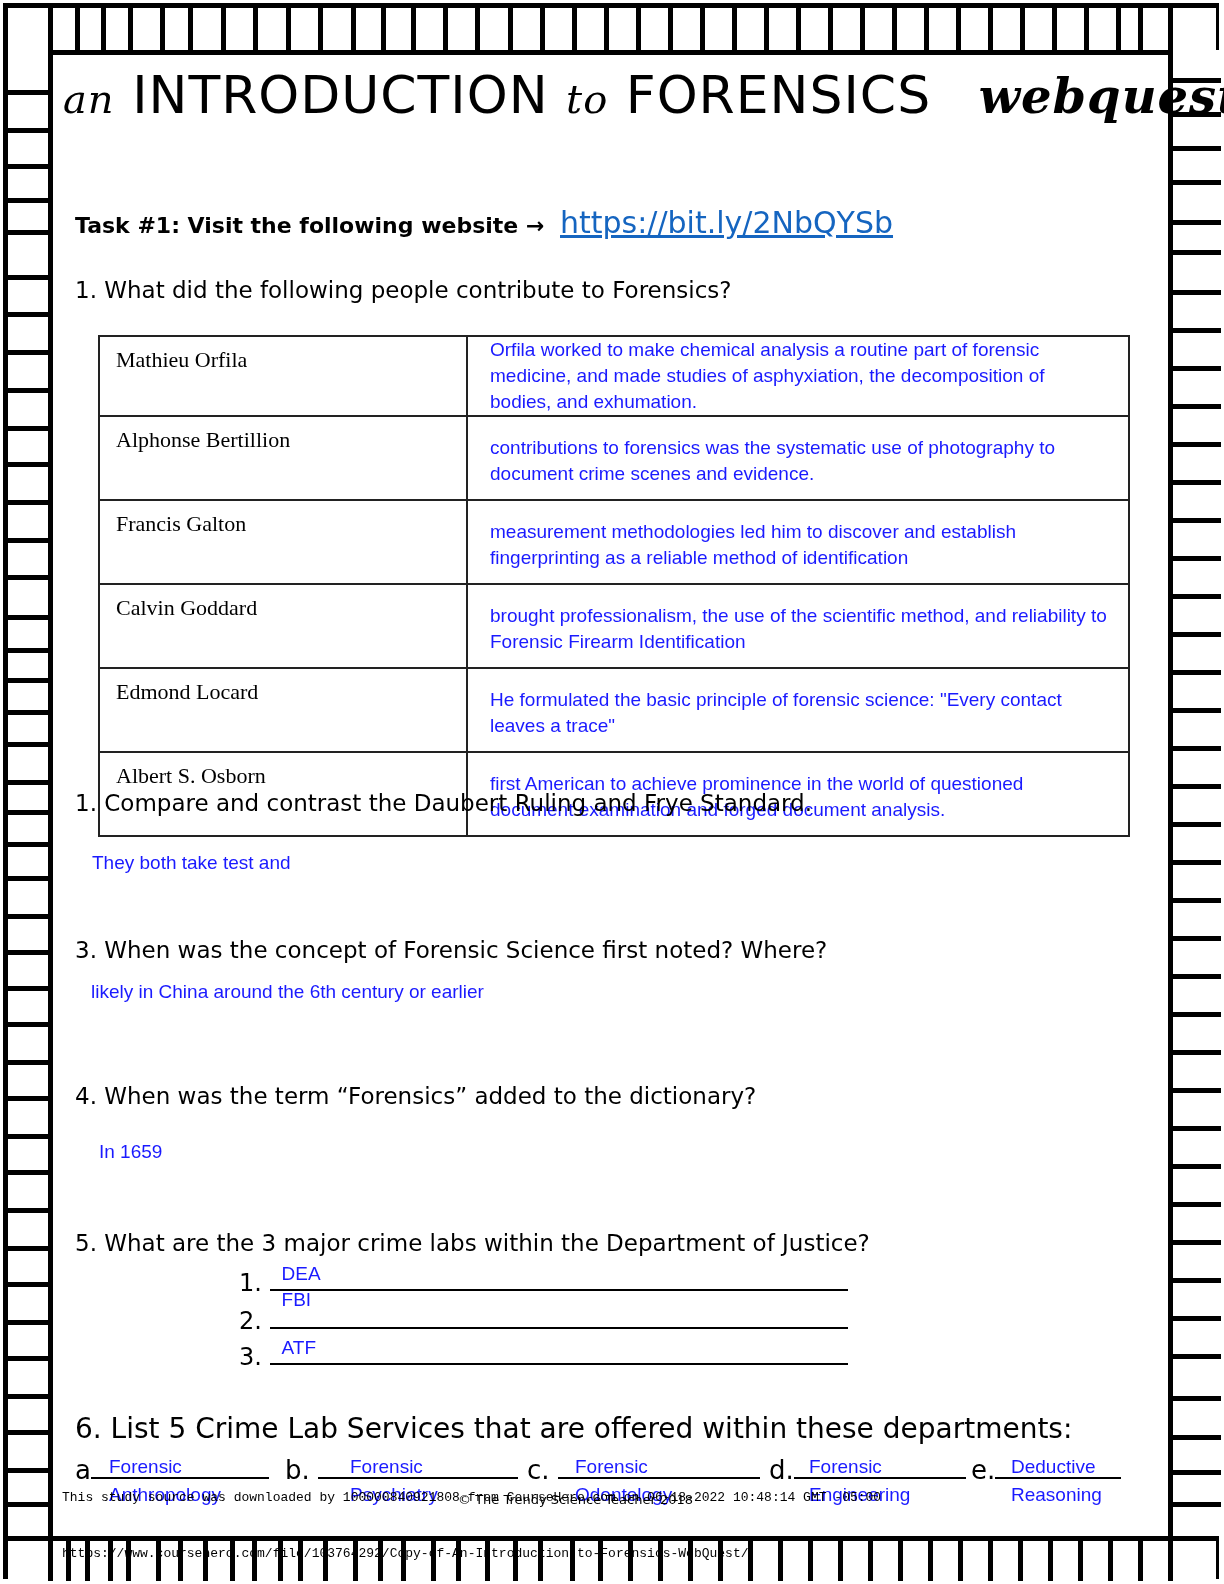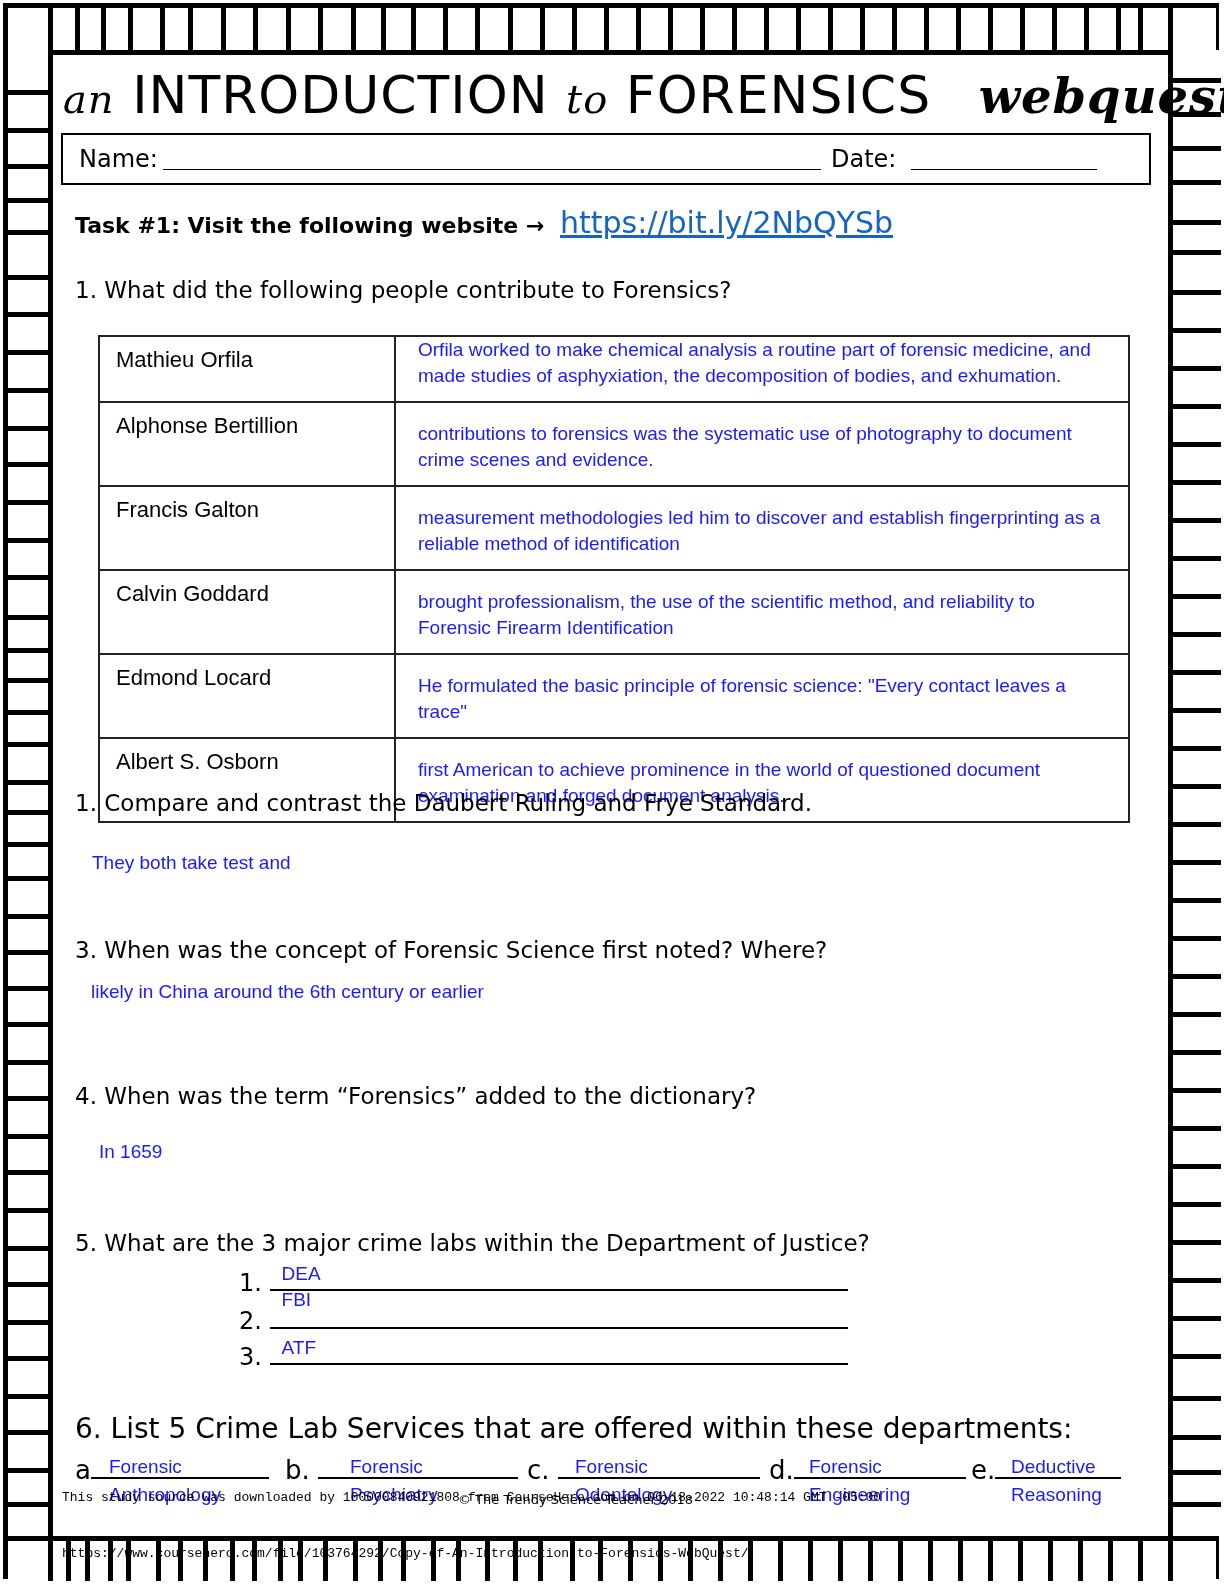--- a/index.html
+++ b/index.html
@@ -22,21 +22,21 @@
   .name-box .lbl { position: absolute; top: 10px; }
 
   .task { position: absolute; left: 22px; top: 150px; font-family: "DejaVu Sans", sans-serif; font-weight: bold; font-size: 22px; white-space: nowrap; }
   .task .link { font-weight: normal; color: #1565c0; text-decoration: underline; font-size: 30px; margin-left: 8px; }
 
   .q { position: absolute; left: 22px; font-family: "DejaVu Sans", sans-serif; font-size: 23px; color: #000; white-space: nowrap; }
   .ans { position: absolute; font-family: "Liberation Sans", sans-serif; font-size: 19px; color: #1a1aff; white-space: nowrap; }
 
   table.people { position: absolute; left: 45px; top: 280px; width: 1032px; border-collapse: collapse; }
   table.people td { border: 2px solid #222; vertical-align: top; height: 64px; padding: 0; }
-  table.people td.pname { width: 296px; font-family: Liberation Sans, sans-serif; font-size: 22px; padding: 10px 16px 0 16px; box-sizing: border-box; }
+  table.people td.pname { width: 368px; font-family: Liberation Serif, serif; font-size: 22px; padding: 10px 16px 0 16px; box-sizing: border-box; }
   table.people td.pcontrib { font-family: "Liberation Sans", sans-serif; font-size: 19px; color: #1a1aff; padding: 18px 20px 0 22px; line-height: 26px; }
   table.people tr:first-child td.pcontrib { padding-top: 0; }
 
   .lab-line { position: absolute; font-family: "DejaVu Sans", sans-serif; font-size: 24px; white-space: nowrap; }
   .uline { display: inline-block; border-bottom: 2px solid #000; height: 22px; vertical-align: baseline; position: relative; }
   .uline .fill { position: absolute; left: 12px; top: -4px; font-family: "Liberation Sans", sans-serif; font-size: 19px; color: #1a1aff; }
 
   .svc { position: absolute; top: 1398px; font-family: "DejaVu Sans", sans-serif; font-size: 26px; white-space: nowrap; }
   .svc .uline { height: 24px; }
   .svc-ans { position: absolute; font-family: "Liberation Sans", sans-serif; font-size: 19px; color: #1a1aff; line-height: 28px; margin-left: 16px; }
@@ -218,26 +218,20 @@
 <div class="content">
 
   <div class="title">
     <span class="small">an</span>
     <span>INTRODUCTION</span>
     <span class="small">to</span>
     <span>FORENSICS</span>
     <span class="script">webquest</span>
   </div>
 
-  <div class="name-box">
-    <span class="lbl" style="left:16px">Name:</span>
-    <span style="position:absolute;left:100px;top:34px;width:658px;border-bottom:1px solid #000;"></span>
-    <span class="lbl" style="left:768px">Date:</span>
-    <span style="position:absolute;left:848px;top:34px;width:186px;border-bottom:1px solid #000;"></span>
-  </div>
 
   <div class="task">
     <span>Task #1: Visit the following website →</span>
     <span class="link">https://bit.ly/2NbQYSb</span>
   </div>
 
   <div class="q" style="top:222px">1.      What did the following people contribute to Forensics?</div>
 
   <table class="people">
     <tbody>

